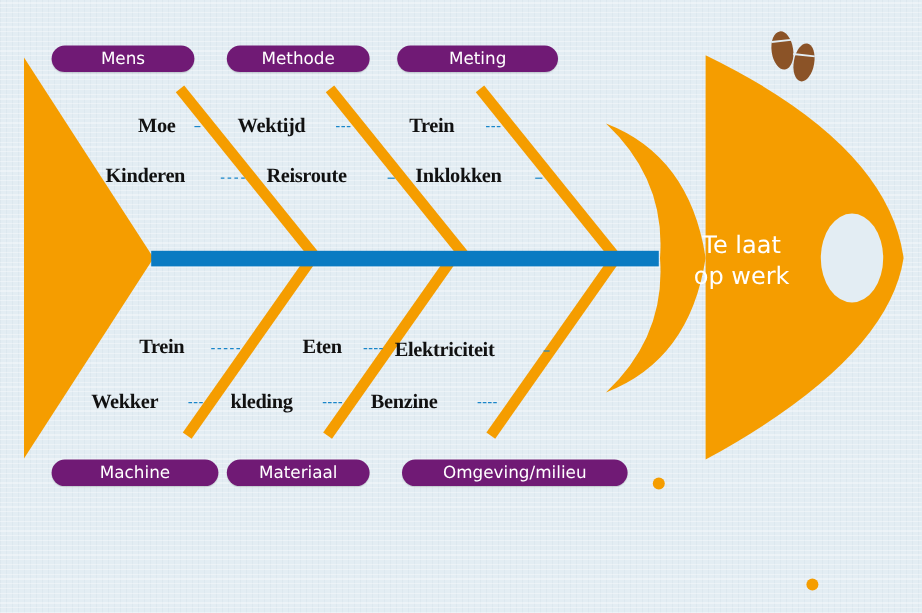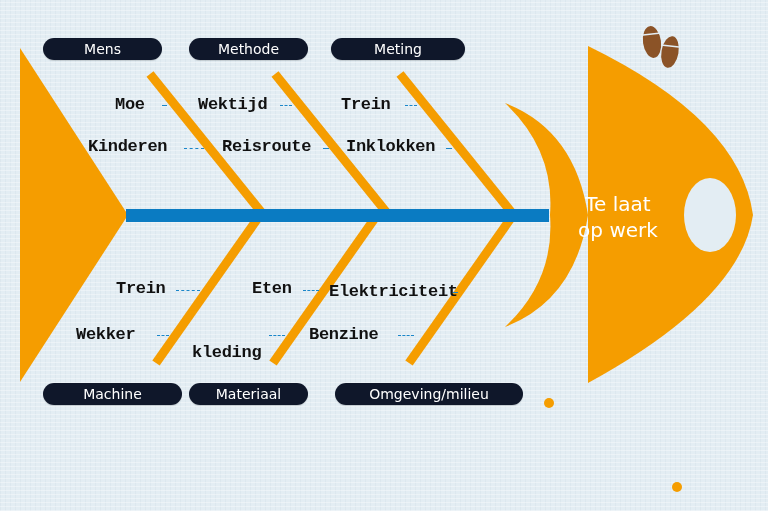--- a/index.html
+++ b/index.html
@@ -7,27 +7,27 @@
       width: 768px; height: 511px; overflow: hidden; position: relative;
       background-color: #e3edf3;
       background-image:
         repeating-linear-gradient(0deg, rgba(255,255,255,0.35) 0px, rgba(255,255,255,0.35) 1px, transparent 1px, transparent 4px),
         repeating-linear-gradient(90deg, rgba(200,215,225,0.25) 0px, rgba(200,215,225,0.25) 1px, transparent 1px, transparent 5px);
       font-family: "DejaVu Sans", sans-serif;
     }
     #fish-svg { position: absolute; left: 0; top: 0; }
     .pill {
       position: absolute; height: 22px; border-radius: 11px;
-      background: #0f172a; color: #ffffff;
+      background: #701a75; color: #ffffff;
       font-family: "DejaVu Sans", sans-serif; font-size: 14px;
       display: flex; align-items: center; justify-content: center;
       box-shadow: 0 1px 1px rgba(0,0,0,0.15);
     }
     .cause {
-      position: absolute; font-family: Liberation Mono, monospace; font-weight: bold;
+      position: absolute; font-family: Liberation Serif, serif; font-weight: bold;
       font-size: 17px; color: #111111; white-space: nowrap; line-height: 20px;
       letter-spacing: -0.3px;
     }
     .dash {
       position: absolute; height: 0; border-top: 1.5px dashed #1a86c9;
     }
     .effect {
       position: absolute; left: 568px; top: 191px; width: 100px;
       color: #ffffff; font-family: "DejaVu Sans", sans-serif; font-size: 20px;
       line-height: 26px; text-align: center;
@@ -96,21 +96,21 @@
 <div class="cause" style="left:346px;top:137px;">Inklokken</div>
 <div class="dash" style="left:446px;top:148px;width:6px;"></div>
 
 <div class="cause" style="left:116px;top:279px;">Trein</div>
 <div class="dash" style="left:176px;top:290px;width:24px;"></div>
 <div class="cause" style="left:76px;top:325px;">Wekker</div>
 <div class="dash" style="left:157px;top:335px;width:12px;"></div>
 
 <div class="cause" style="left:252px;top:279px;">Eten</div>
 <div class="dash" style="left:303px;top:290px;width:16px;"></div>
-<div class="cause" style="left:192px;top:343px;">kleding</div>
+<div class="cause" style="left:192px;top:325px;">kleding</div>
 <div class="dash" style="left:269px;top:335px;width:16px;"></div>
 
 <div class="cause" style="left:329px;top:282px;">Elektriciteit</div>
 <div class="dash" style="left:453px;top:292px;width:5px;"></div>
 <div class="cause" style="left:309px;top:325px;">Benzine</div>
 <div class="dash" style="left:398px;top:335px;width:16px;"></div>
 
 <div class="effect">
   <span>Te laat</span>
   <span>op werk</span>

